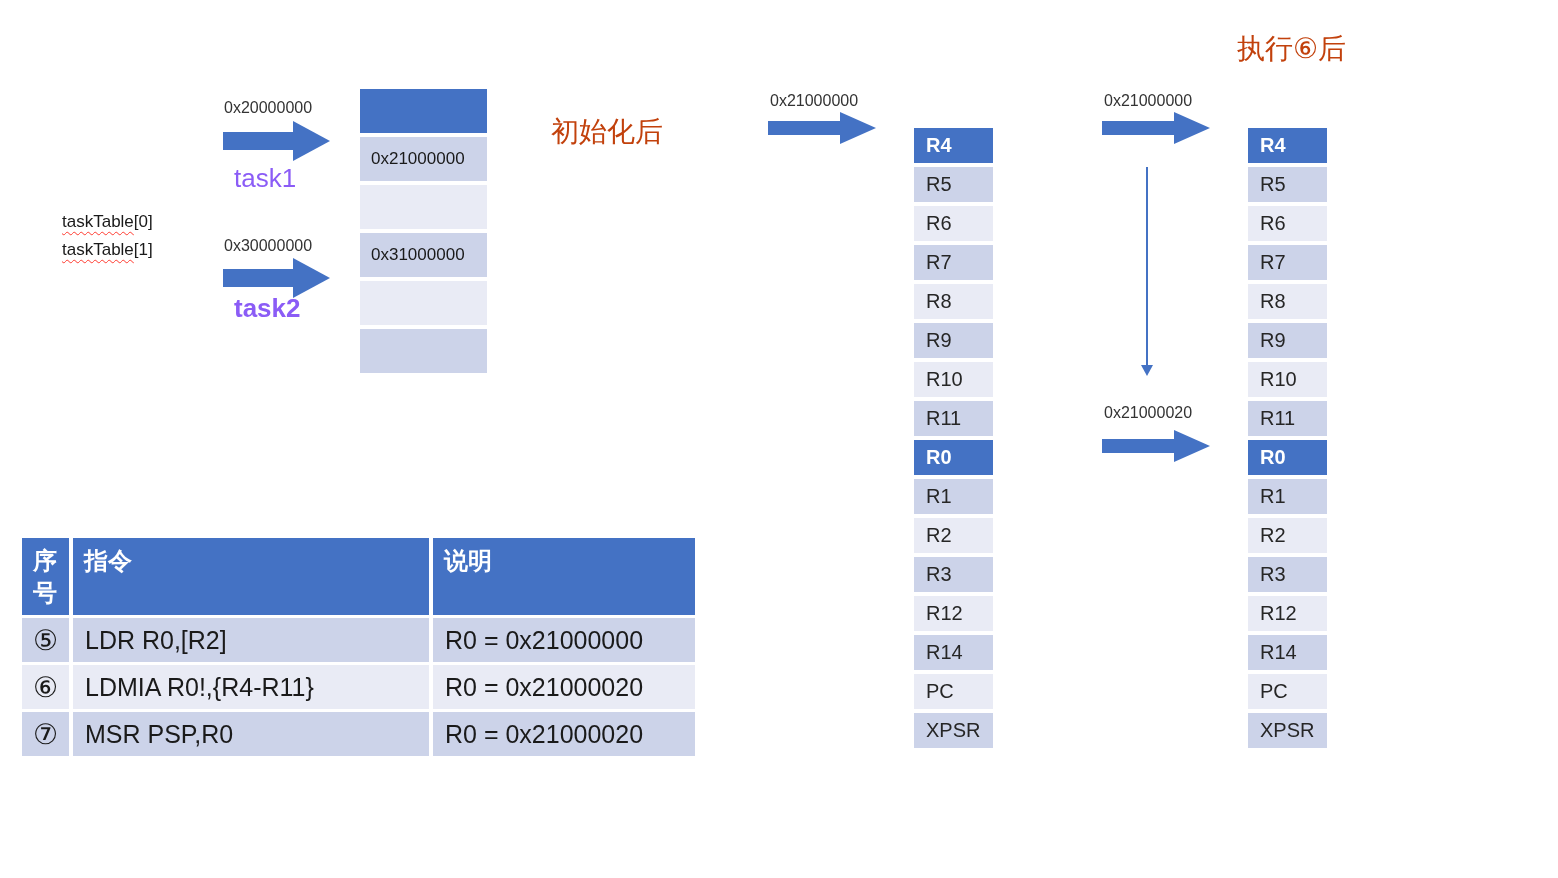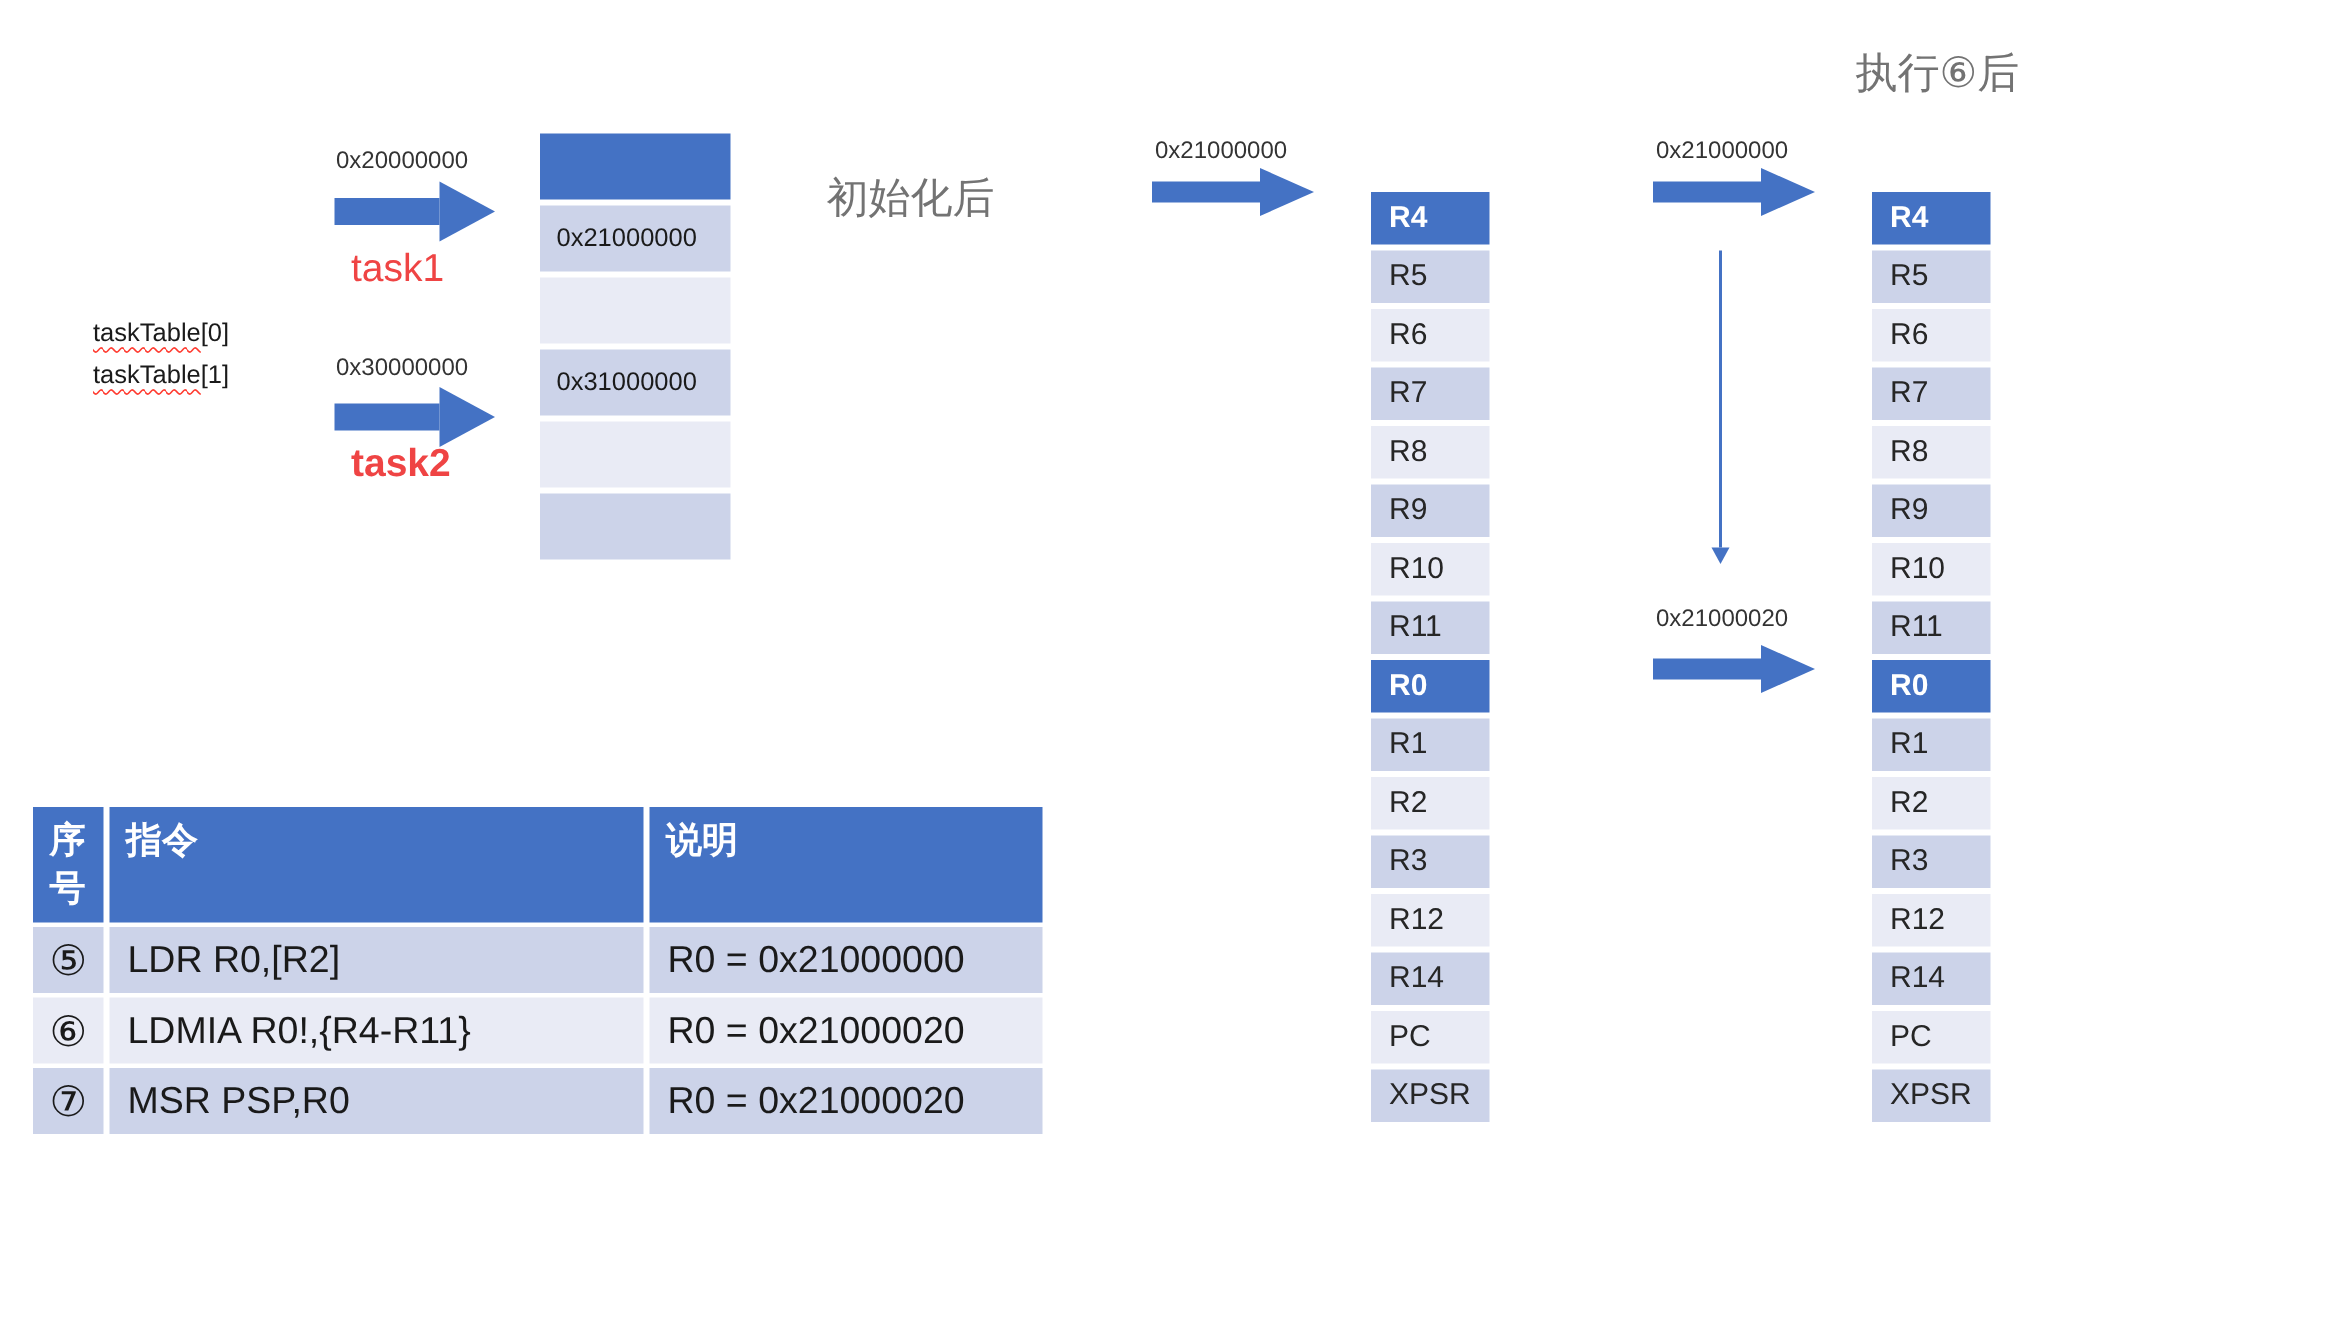--- a/index.html
+++ b/index.html
@@ -16,21 +16,21 @@
     color: var(--ink);
   }
   .canvas {
     position: relative;
     width: 1558px;
     height: 878px;
     background: #ffffff;
     overflow: hidden;
   }
   
-  .h1 { position: absolute; font-size: 28px; color: #737373; white-space: nowrap; }
+  .h1 { position: absolute; font-size: 28px; color: #c2410c; white-space: nowrap; }
   .pos-step6 { left: 1237px; top: 30px; }
   .pos-init  { left: 551px;  top: 113px; }
 
   
   .ptr-label { position: absolute; font-size: 17px; color: #1a1a1a; white-space: nowrap; }
   .pos-tt0 { left: 62px; top: 212px; }
   .pos-tt1 { left: 62px; top: 240px; }
   .wavy {
     text-decoration-line: underline;
     text-decoration-style: wavy;
@@ -54,21 +54,21 @@
   .task-arrow .shaft { width: 70px; height: 18px; }
   .task-arrow .head  { border-top: 20px solid transparent; border-bottom: 20px solid transparent; border-left: 37px solid var(--accent); }
   .ptr-arrow .shaft  { width: 72px; height: 14px; }
   .ptr-arrow .head   { border-top: 16px solid transparent; border-bottom: 16px solid transparent; border-left: 36px solid var(--accent); }
   .pos-arrow-task1 { left: 223px; top: 121px; }
   .pos-arrow-task2 { left: 223px; top: 258px; }
   .pos-arrow-mid   { left: 768px; top: 112px; }
   .pos-arrow-r-top { left: 1102px; top: 112px; }
   .pos-arrow-r-mid { left: 1102px; top: 430px; }
 
-  .task-name { position: absolute; font-size: 26px; color: #ef4444; }
+  .task-name { position: absolute; font-size: 26px; color: #8b5cf6; }
   .pos-task1 { left: 234px; top: 163px; }
   .pos-task2 { left: 234px; top: 293px; font-weight: bold; }
 
   
   .varrow { position: absolute; left: 1141px; top: 167px; }
   .varrow .vline { width: 2px; height: 198px; background: var(--accent); margin-left: 5px; }
   .varrow .vhead { width: 0; height: 0; border-left: 6px solid transparent; border-right: 6px solid transparent; border-top: 11px solid var(--accent); }
 
   
   .memory { position: absolute; left: 360px; top: 89px; width: 127px; }

